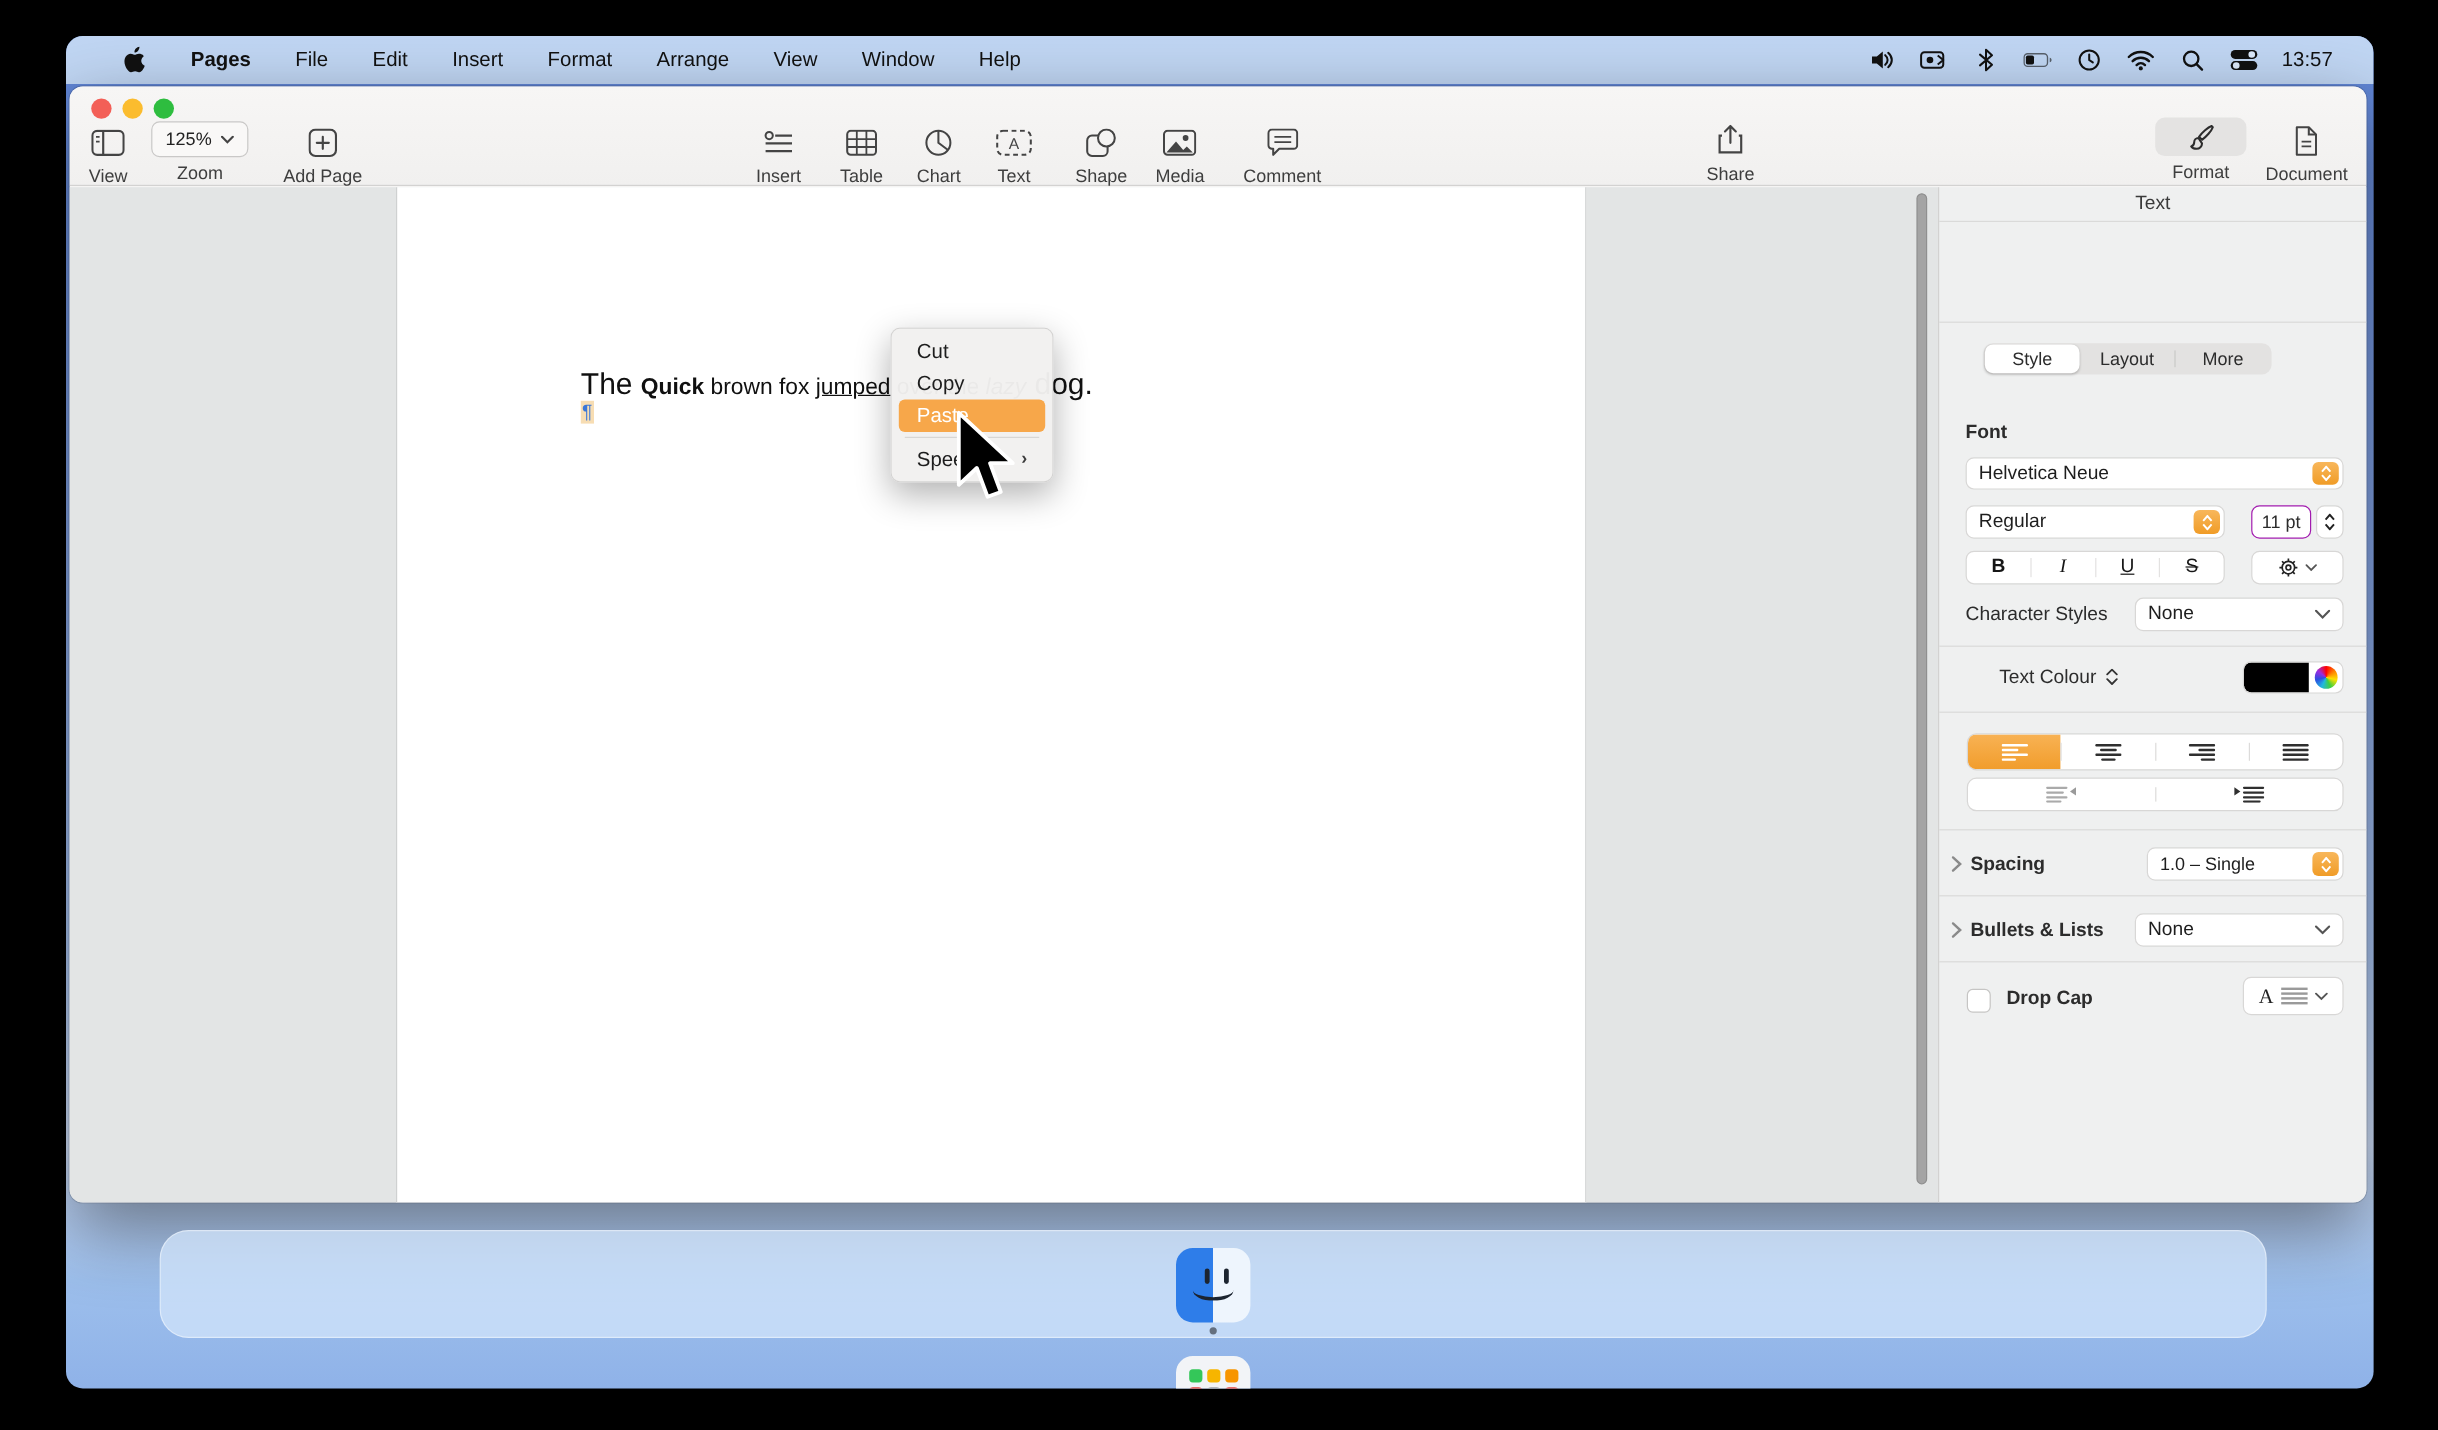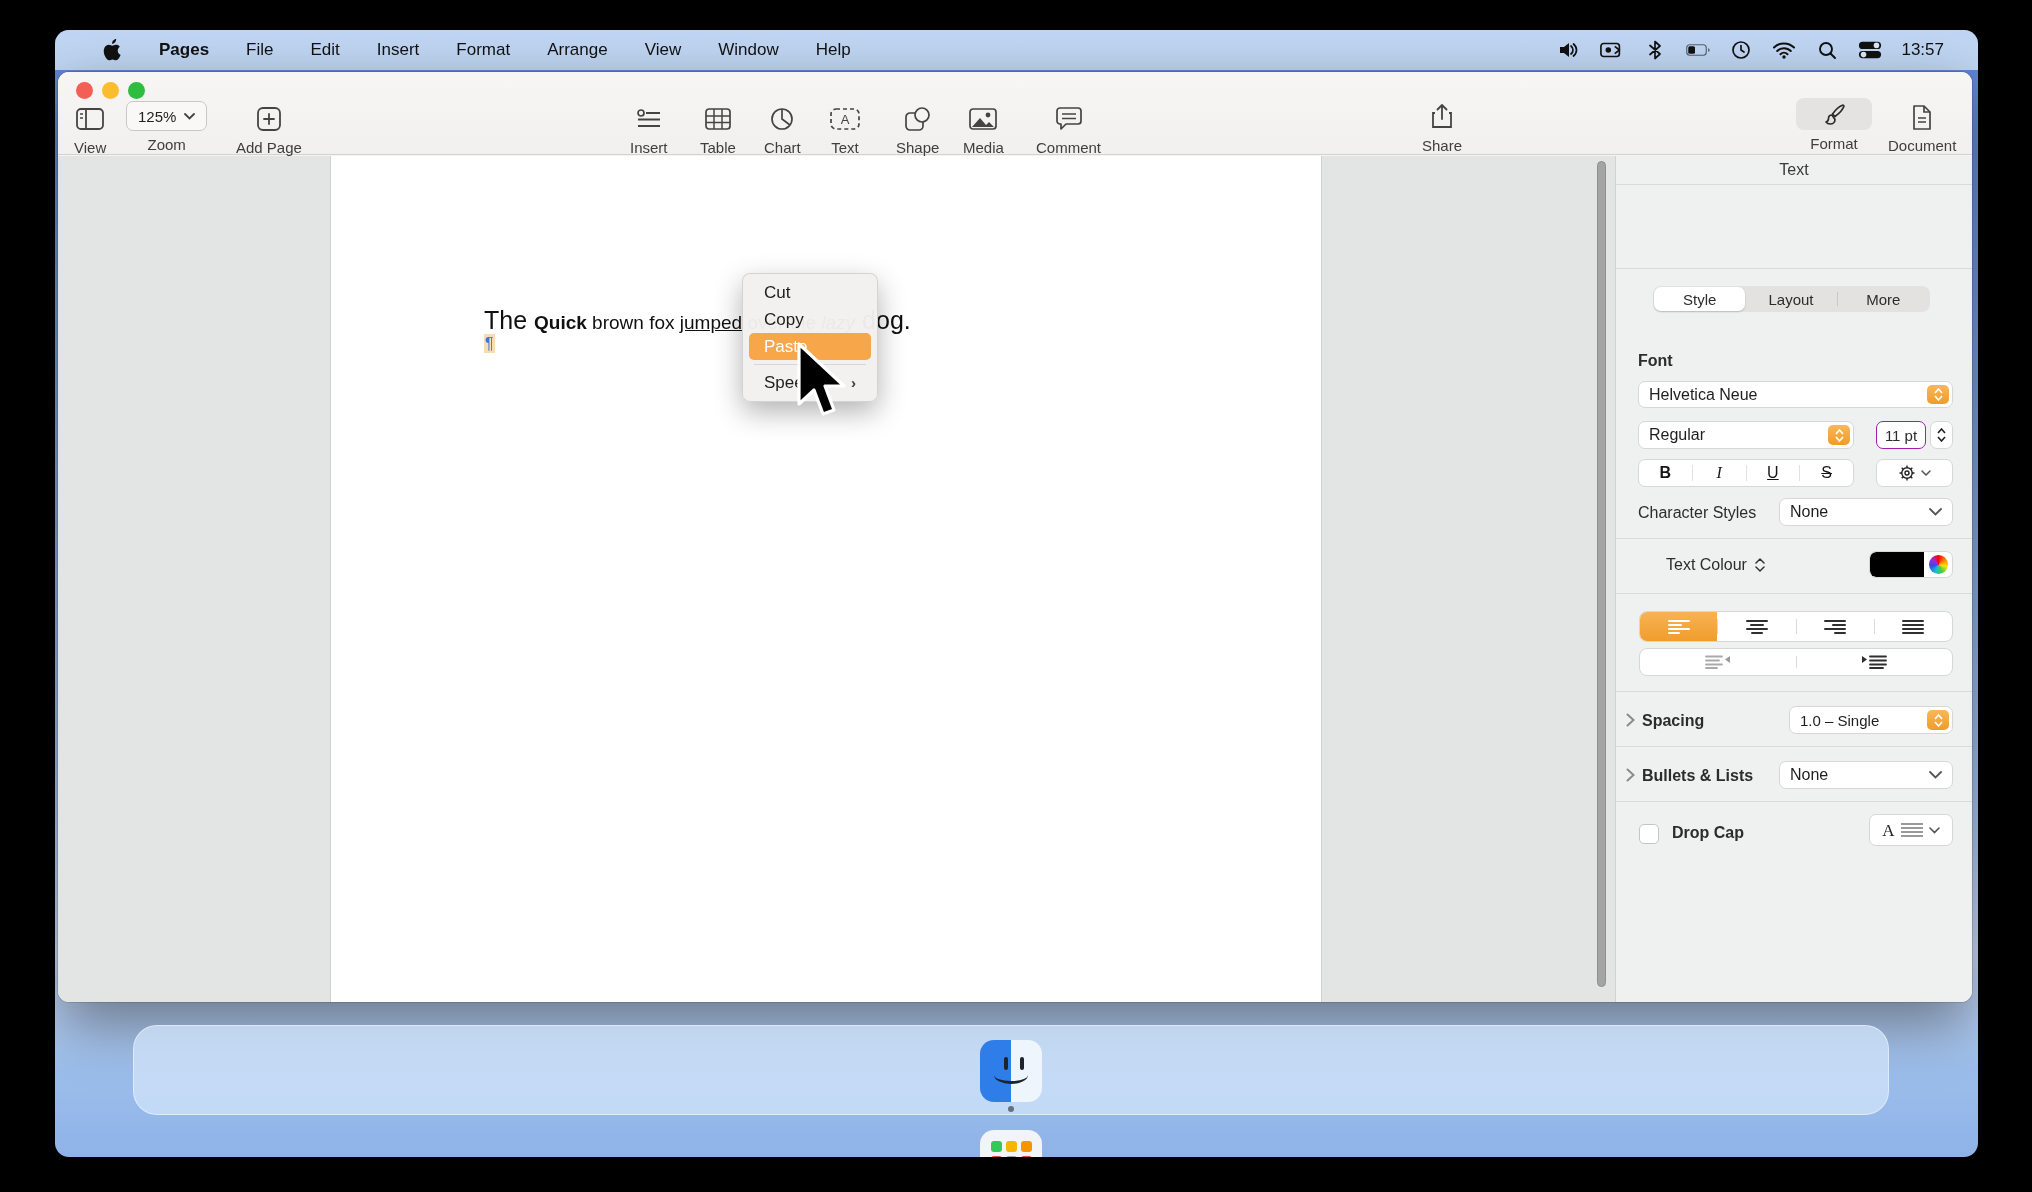--- a/index.html
+++ b/index.html
@@ -77,21 +77,21 @@
   .inspector { position:absolute; left:1557px; top:84px; width:357px; height:846px;
                background:#eff0f0; border-left:1px solid #d3d2d1; font-size:16px; color:#2c2c2c; }
   .insp-title { position:absolute; left:0; right:0; top:5px; text-align:center; font-size:16px; color:#3a3a3a; }
   .hr { position:absolute; left:0; right:0; height:1px; background:#dadad9; }
   .sel { position:absolute; background:#fff; border:1px solid #d8d7d6; border-radius:7px;
          display:flex; align-items:center; padding:0 10px; font-size:16px; color:#1e1e1e; }
   .sel .chev { margin-left:auto; }
   .orange-step { position:absolute; right:3px; top:3px; bottom:3px; width:22px; border-radius:5px;
                  background:linear-gradient(#f8b75b,#f09c27); display:flex; flex-direction:column;
                  align-items:center; justify-content:center; gap:1px; }
-  .seg-tabs { position:absolute; left:37px; top:130px; width:277px; height:26px;
+  .seg-tabs { position:absolute; left:37px; top:130px; width:240px; height:26px;
               background:#e3e2e1; border-radius:8px; display:flex; padding:1px; }
   .seg { flex:1; display:flex; align-items:center; justify-content:center; font-size:15px; color:#2c2c2c; position:relative; }
   .seg.on { background:#fff; border-radius:7px; box-shadow:0 1px 2px rgba(0,0,0,.18); font-weight:500; }
   .seg-div { width:1px; height:14px; background:#c9c8c7; align-self:center; }
   .lbl { position:absolute; font-size:16px; color:#2c2c2c; }
   .lbl.b { font-weight:700; }
   .bius { position:absolute; left:22px; top:303px; width:216px; height:28px; background:#fff;
           border:1px solid #d8d7d6; border-radius:7px; display:flex; }
   .bius > div { flex:1; display:flex; align-items:center; justify-content:center; font-size:16px; color:#161616; }
   .bius .dv { flex:0 0 1px; background:#e3e2e1; margin:5px 0; }

